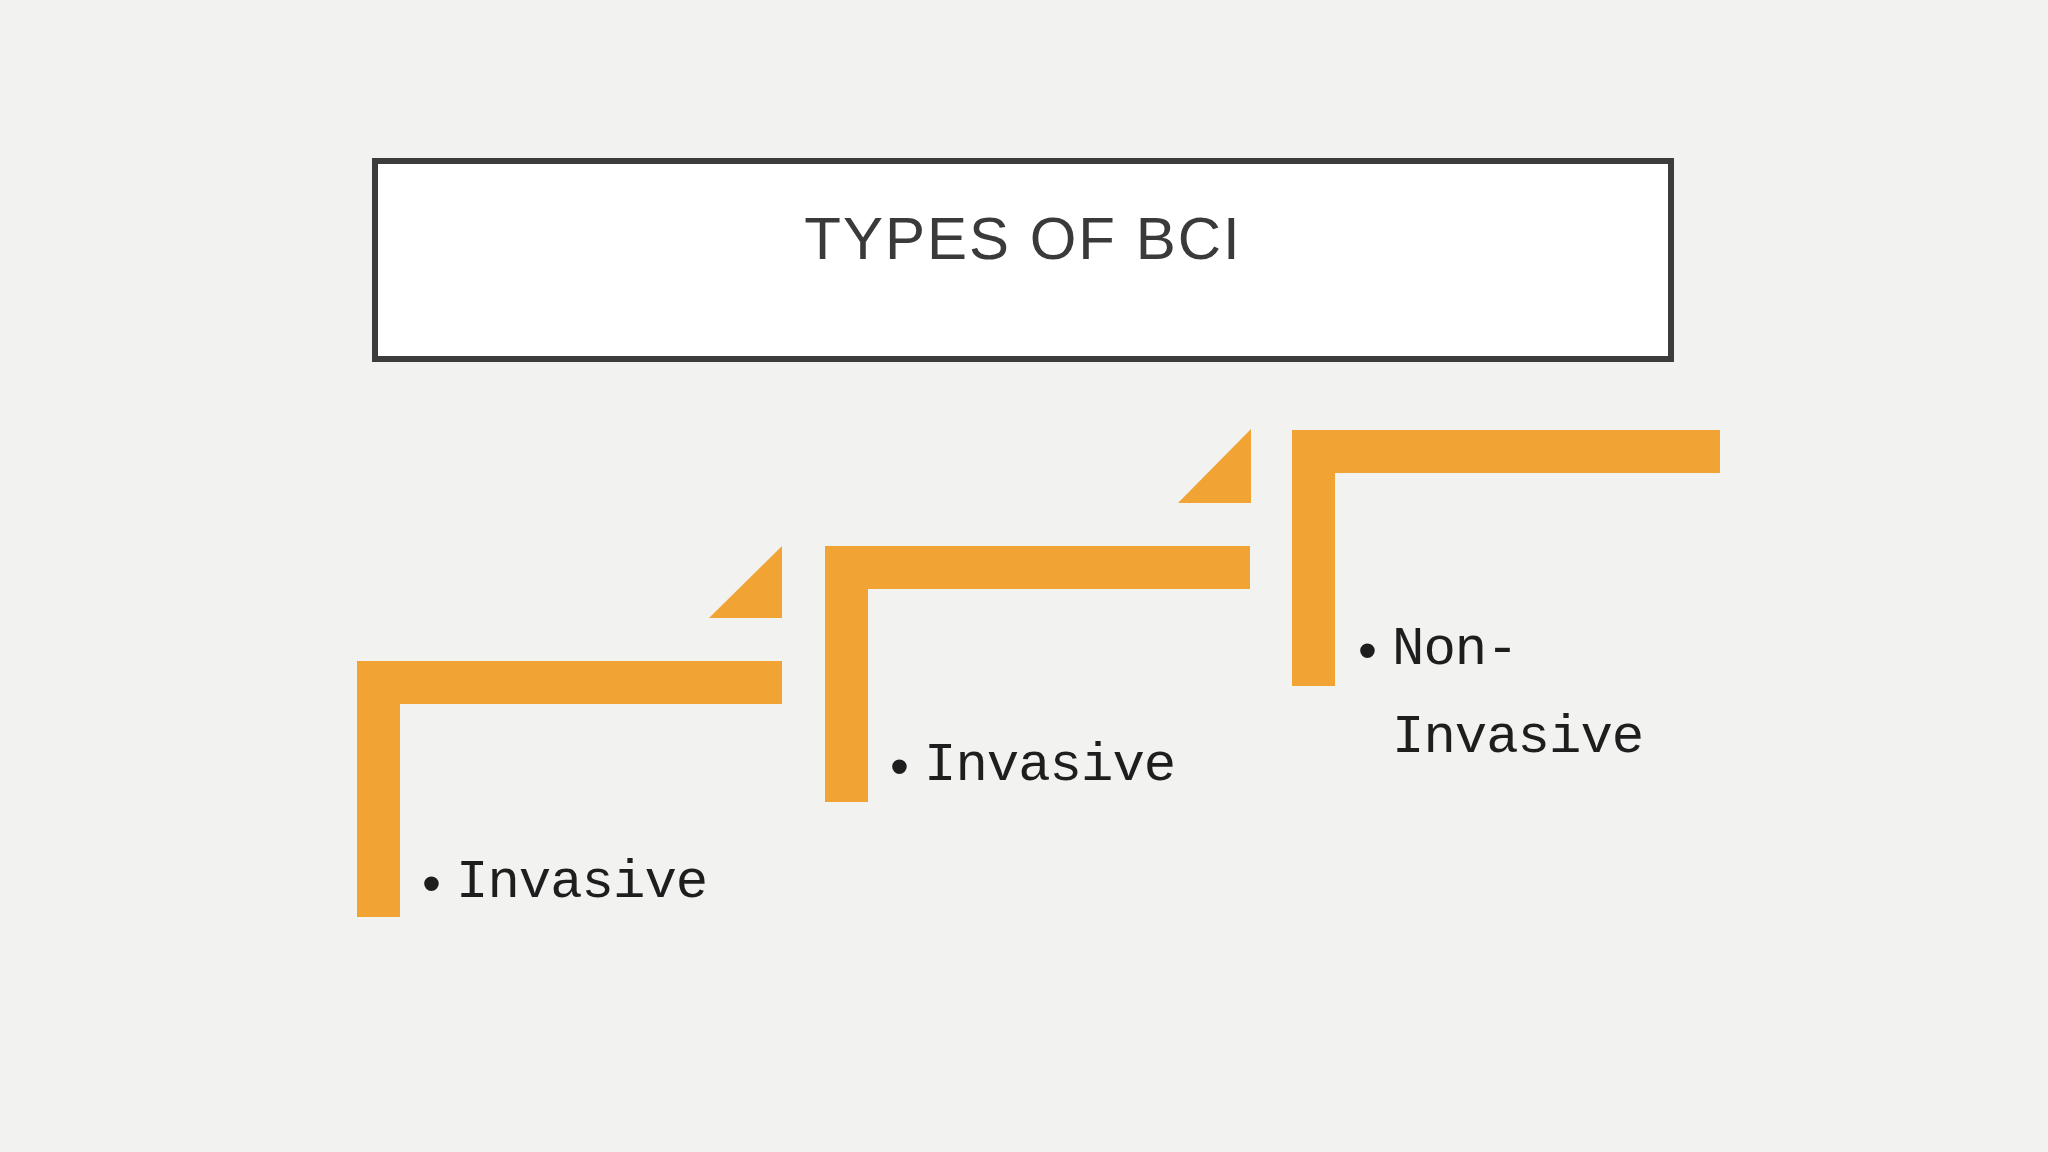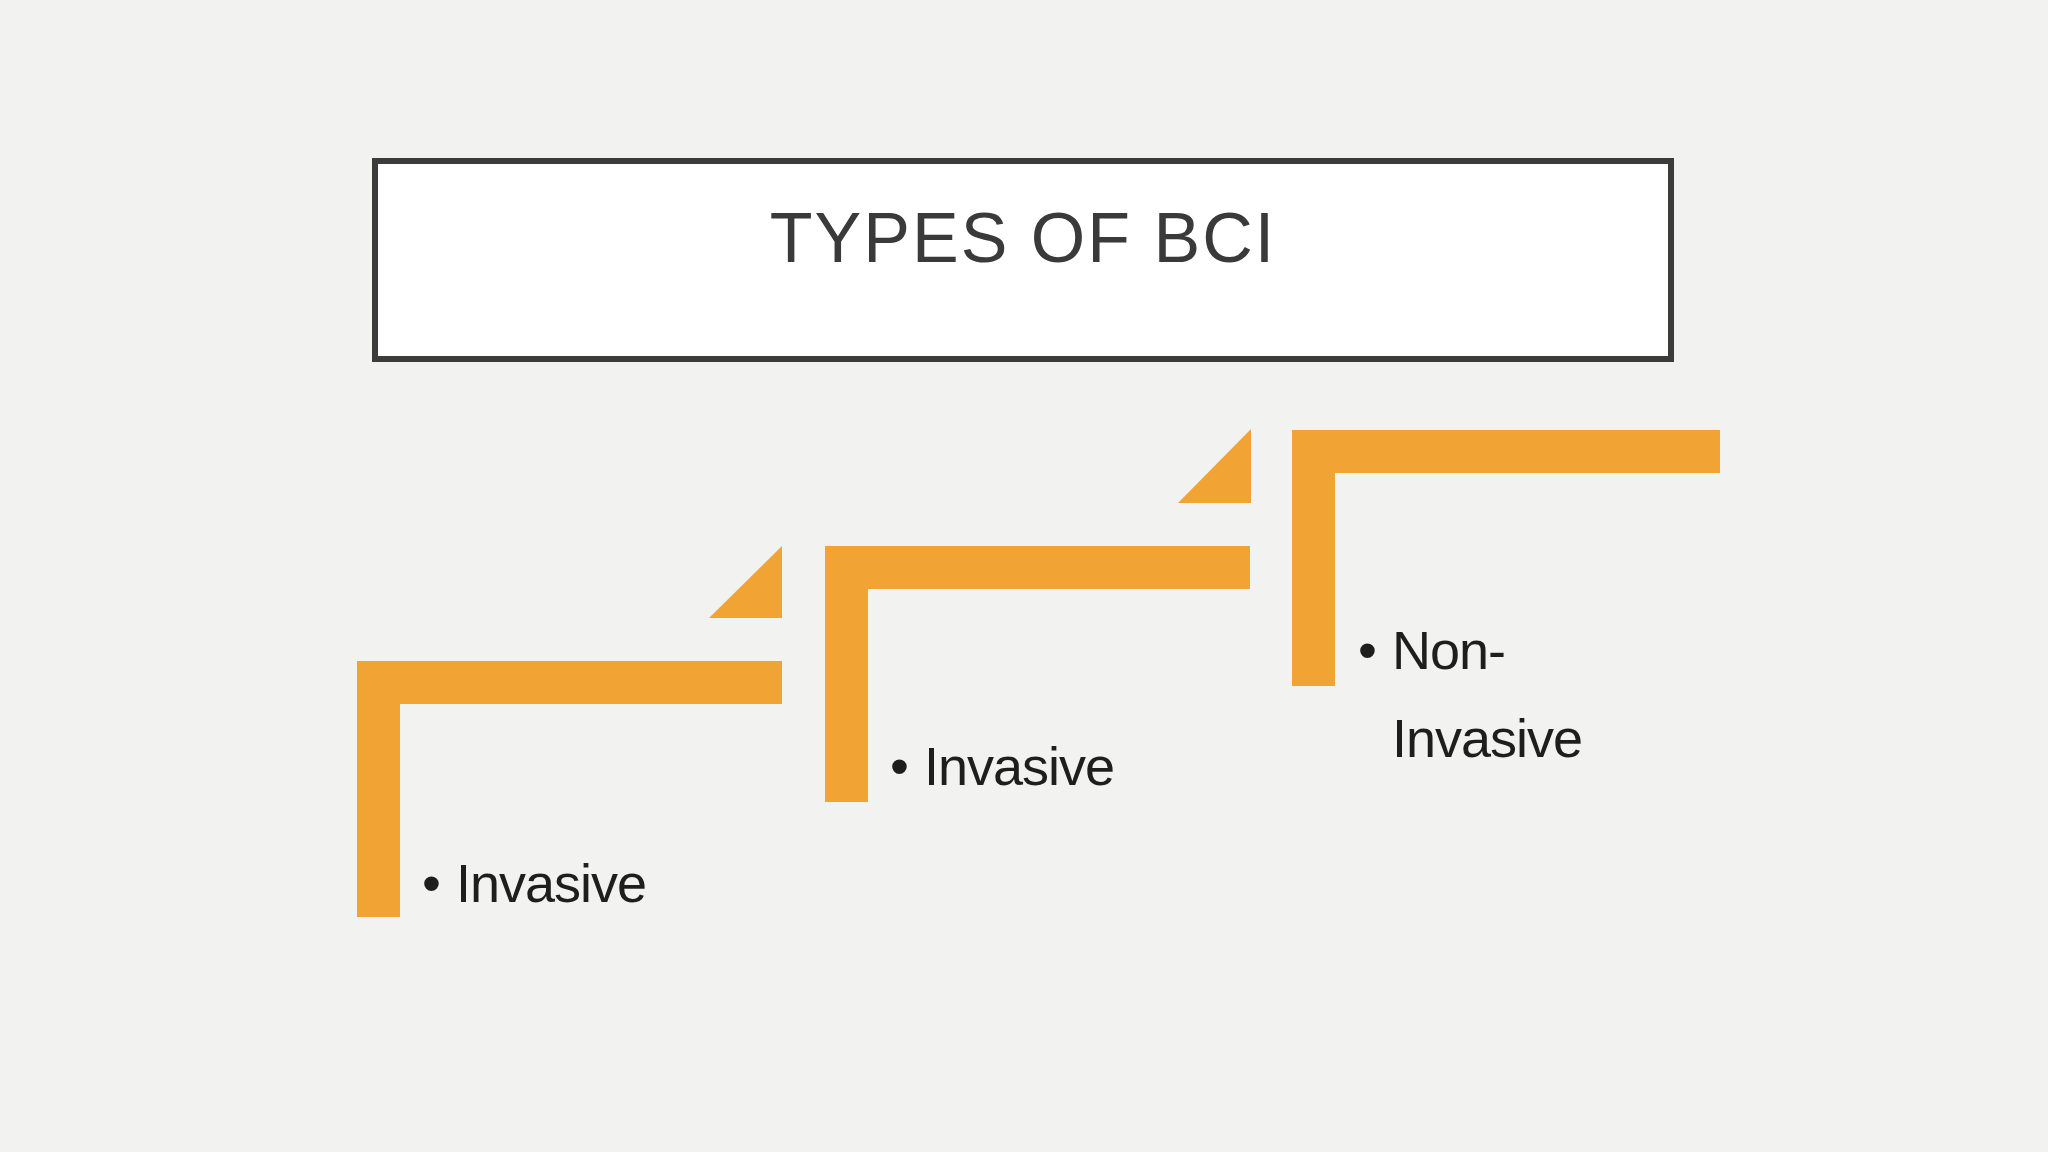--- a/index.html
+++ b/index.html
@@ -22,21 +22,21 @@
     width: 1302px; height: 204px;
     box-sizing: border-box;
     background: #ffffff;
     border: 6px solid #3c3c3c;
     display: flex;
     align-items: center;
     justify-content: center;
     padding-bottom: 44px;
   }
   .title-text {
-    font-size: 70px;
+    font-size: 60px;
     letter-spacing: 2px;
     color: #3a3a3a;
     font-weight: 400;
     white-space: nowrap;
   }
 
   
   .bar { position: absolute; background: #f1a434; }
 
   .s1-h { left: 357px;  top: 661px; width: 425px; height: 43px; }
@@ -67,21 +67,21 @@
     letter-spacing: -1px;
   }
   .label .bullet {
     display: inline-block;
     width: 38px;
     flex: 0 0 38px;
     text-align: left;
     padding-left: 4px;
     box-sizing: border-box;
   }
-  .label .lines { display: flex; flex-direction: column; }
+  .label .lines { display: flex; flex-direction: column; font-family: Liberation Mono, monospace; }
   .label .line { display: block; white-space: nowrap; }
 
   .label1 { left: 418px;  top: 839px; }
   .label2 { left: 886px;  top: 722px; }
   .label3 { left: 1354px; top: 606px; }
 </style>
 </head>
 <body>
 
 <div class="slide">

